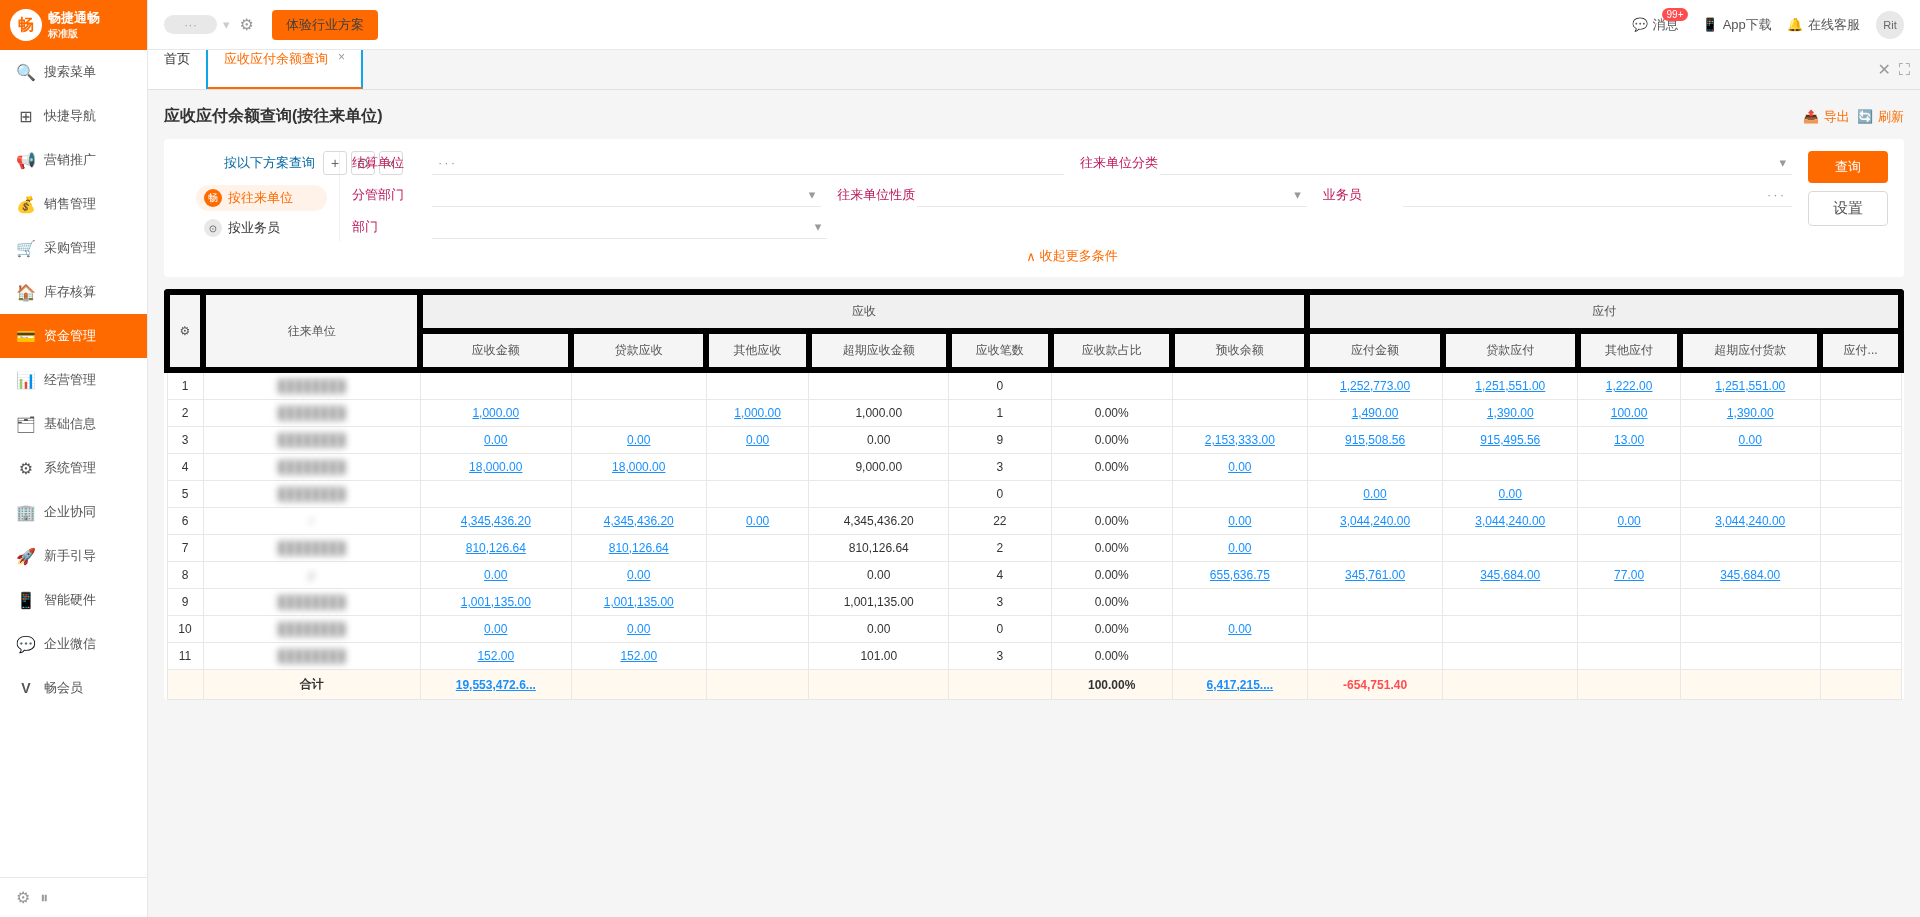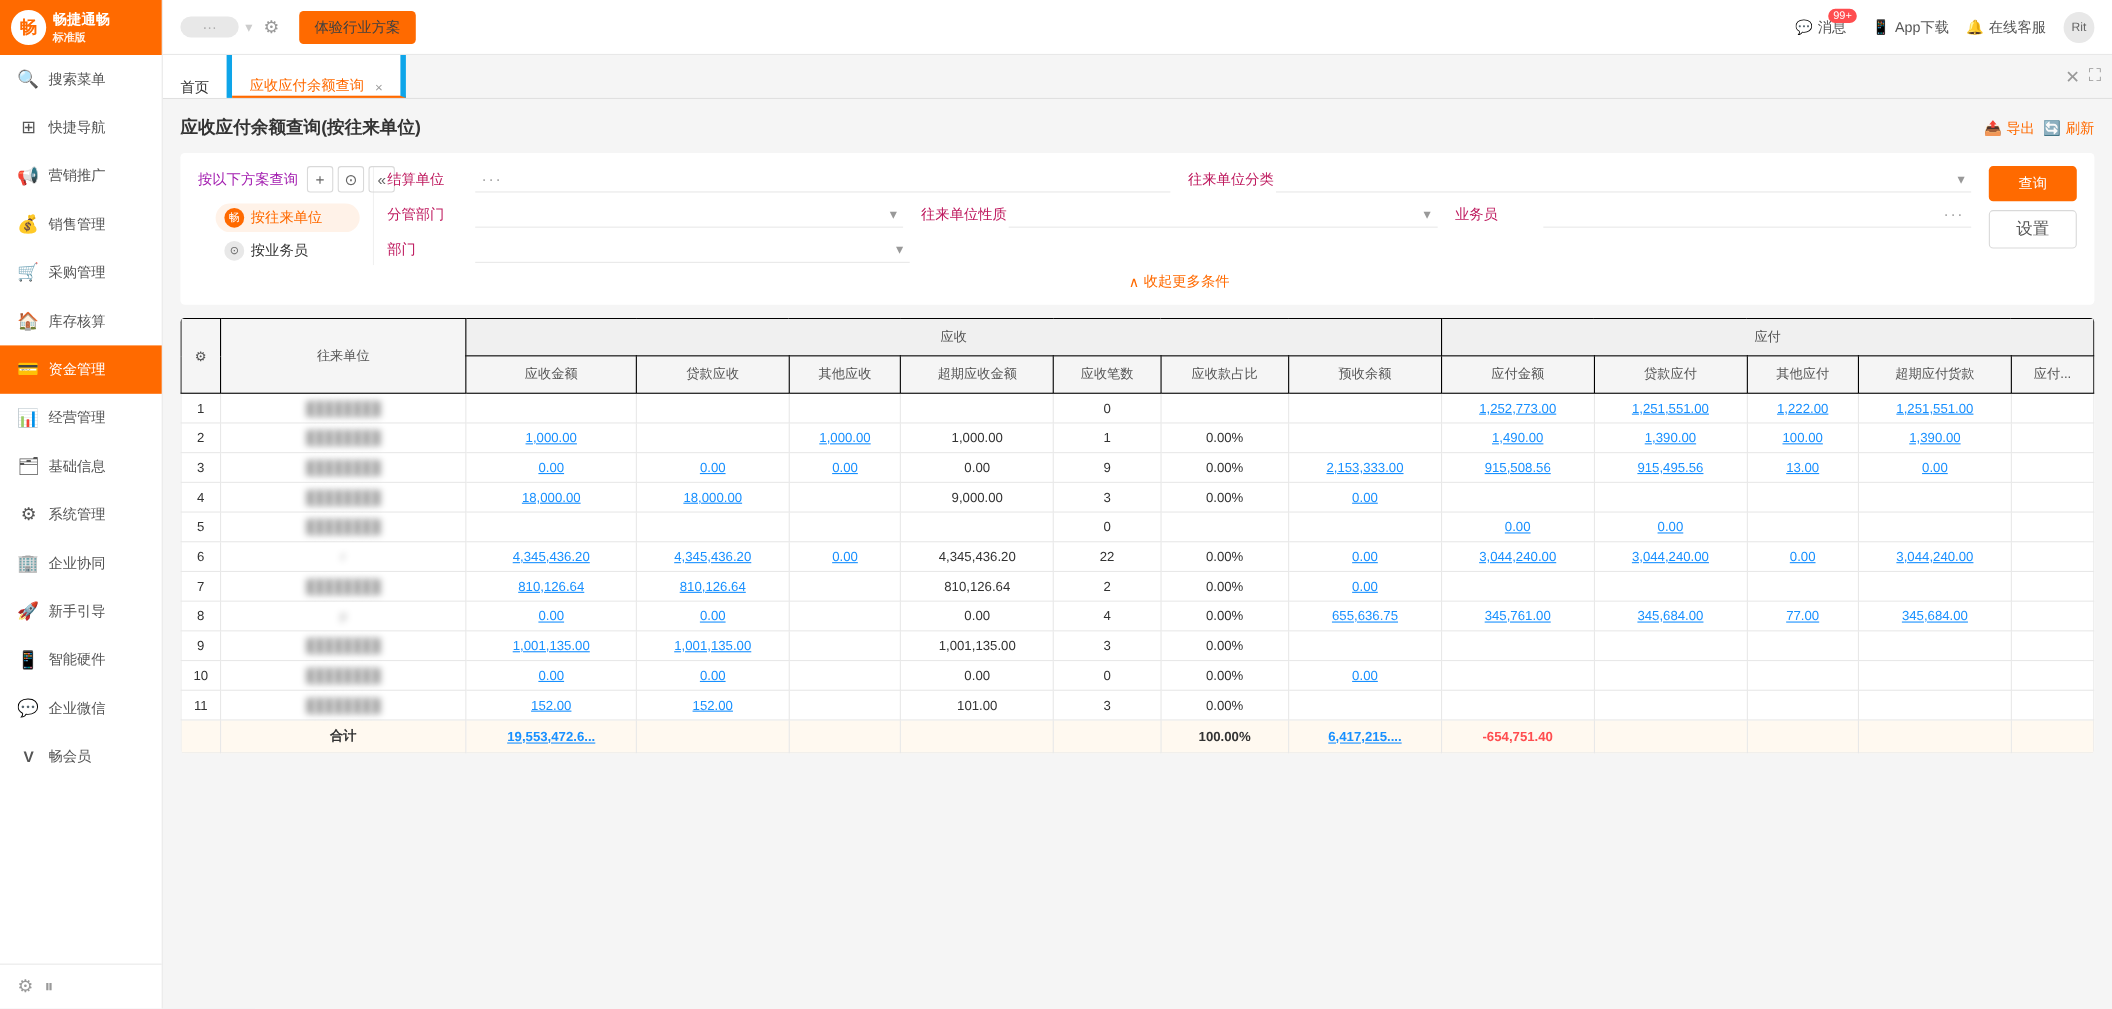--- a/index.html
+++ b/index.html
@@ -24,39 +24,39 @@
     .topbar-breadcrumb .arrow { color: #ccc; }
     .topbar-gear { color: #999; font-size: 16px; cursor: pointer; }
     .topbar-btn { background: #ff6a00; color: #404040; border: none; border-radius: 4px; padding: 6px 14px; font-size: 13px; cursor: pointer; margin-left: 8px; }
     .topbar-right { margin-left: auto; display: flex; align-items: center; gap: 16px; color: #555; font-size: 13px; }
     .topbar-right .notif { position: relative; display: flex; align-items: center; gap: 4px; cursor: pointer; }
     .topbar-right .badge { background: #ff4d4f; color: white; border-radius: 10px; font-size: 10px; padding: 1px 5px; position: absolute; top: -8px; right: -10px; margin-left: 36px; }
     .topbar-right .user-avatar { width: 28px; height: 28px; background: #e8e8e8; border-radius: 50%; display: flex; align-items: center; justify-content: center; font-size: 11px; color: #666; }
 
     
     .tabbar { height: 40px; background: #f5f5f5; display: flex; align-items: stretch; border-bottom: 1px solid #e0e0e0; }
-    .tab { display: flex; align-items: flex-end; padding: 0 16px; cursor: pointer; font-size: 13px; color: #666; border-right: 5px solid #0ea5e9; gap: 6px; }
+    .tab { display: flex; align-items: flex-start; padding: 0 16px; cursor: pointer; font-size: 13px; color: #666; border-right: 2px solid #0ea5e9; gap: 6px; }
     .tab.home { background: white; color: #333; }
     .tab.active { background: white; color: #ff6a00; border-bottom: 2px solid #ff6a00; }
     .tab .close-x { color: #999; font-size: 12px; cursor: pointer; margin-left: 4px; }
     .tab-actions { margin-left: auto; display: flex; align-items: center; padding-right: 10px; gap: 8px; color: #999; cursor: pointer; font-size: 16px; }
 
     
     .content { flex: 1; overflow: auto; background: #f5f5f5; padding: 16px; }
 
     
     .page-header { display: flex; align-items: center; justify-content: space-between; margin-bottom: 12px; }
     .page-title { font-size: 16px; font-weight: bold; color: #333; }
     .page-actions { display: flex; gap: 8px; }
     .page-action-btn { display: flex; align-items: center; gap: 4px; color: #ff6a00; font-size: 13px; cursor: pointer; }
 
     
     .filter-area { background: white; border-radius: 4px; padding: 12px 16px; margin-bottom: 12px; }
     .filter-row1 { display: flex; align-items: center; gap: 8px; margin-bottom: 10px; }
-    .filter-label { font-size: 13px; color: #a21caf; white-space: nowrap; }
+    .filter-label { font-size: 13px; color: #0369a1; white-space: nowrap; margin-left: 44px; }
     .filter-btn-group { display: flex; gap: 4px; align-items: center; }
     .filter-icon-btn { width: 24px; height: 24px; border: 1px solid #d9d9d9; border-radius: 3px; display: flex; align-items: center; justify-content: center; cursor: pointer; color: #666; font-size: 14px; }
     .filter-options { margin-left: 16px; display: flex; flex-direction: column; gap: 4px; }
     .filter-option { display: flex; align-items: center; gap: 6px; cursor: pointer; font-size: 13px; padding: 4px 8px; border-radius: 16px; }
     .filter-option.selected { background: #fff2e8; color: #ff6a00; }
     .filter-option-icon { width: 18px; height: 18px; background: #ff6a00; border-radius: 50%; color: white; display: flex; align-items: center; justify-content: center; font-size: 10px; }
     .filter-option-icon2 { width: 18px; height: 18px; background: #e8e8e8; border-radius: 50%; color: #666; display: flex; align-items: center; justify-content: center; font-size: 10px; }
 
     .filter-fields { flex: 1; }
     .filter-fields-row { display: flex; align-items: center; gap: 16px; margin-bottom: 8px; }
@@ -68,21 +68,21 @@
 
     .filter-collapse { text-align: center; margin-top: 4px; color: #ff6a00; font-size: 13px; cursor: pointer; display: flex; align-items: center; justify-content: center; gap: 4px; }
 
     .filter-right { display: flex; flex-direction: column; gap: 8px; margin-left: 16px; }
     .query-btn { background: #ff6a00; color: white; border: none; border-radius: 4px; padding: 7px 24px; font-size: 13px; cursor: pointer; }
     .settings-btn { background: white; color: #555; border: 1px solid #d9d9d9; border-radius: 4px; padding: 7px 24px; font-size: 15px; cursor: pointer; }
 
     
     .table-container { background: white; border-radius: 4px; overflow: auto; }
     .data-table { width: 100%; border-collapse: collapse; font-size: 12px; }
-    .data-table th { background: #f5f5f5; border: 1px solid #000000; padding: 8px 6px; text-align: center; color: #555; font-weight: normal; white-space: nowrap; }
+    .data-table th { background: #f5f5f5; border: 6px solid #000000; padding: 8px 6px; text-align: center; color: #555; font-weight: normal; white-space: nowrap; }
     .data-table th.group-header { background: #f0f0f0; }
     .data-table td { border: 1px solid #e8e8e8; padding: 6px 8px; text-align: center; color: #333; white-space: nowrap; }
     .data-table td.link { color: #1890ff; text-decoration: underline; cursor: pointer; }
     .data-table td.negative { color: #ff4d4f; }
     .data-table .total-row td { background: #fff9f0; font-weight: bold; }
     .data-table td.blurred { color: transparent; text-shadow: 0 0 6px #aaa; user-select: none; }
     .gear-cell { display: flex; align-items: center; justify-content: center; }
     .scrollbar { overflow-x: auto; }
 
     .filter-layout { display: flex; align-items: flex-start; }

